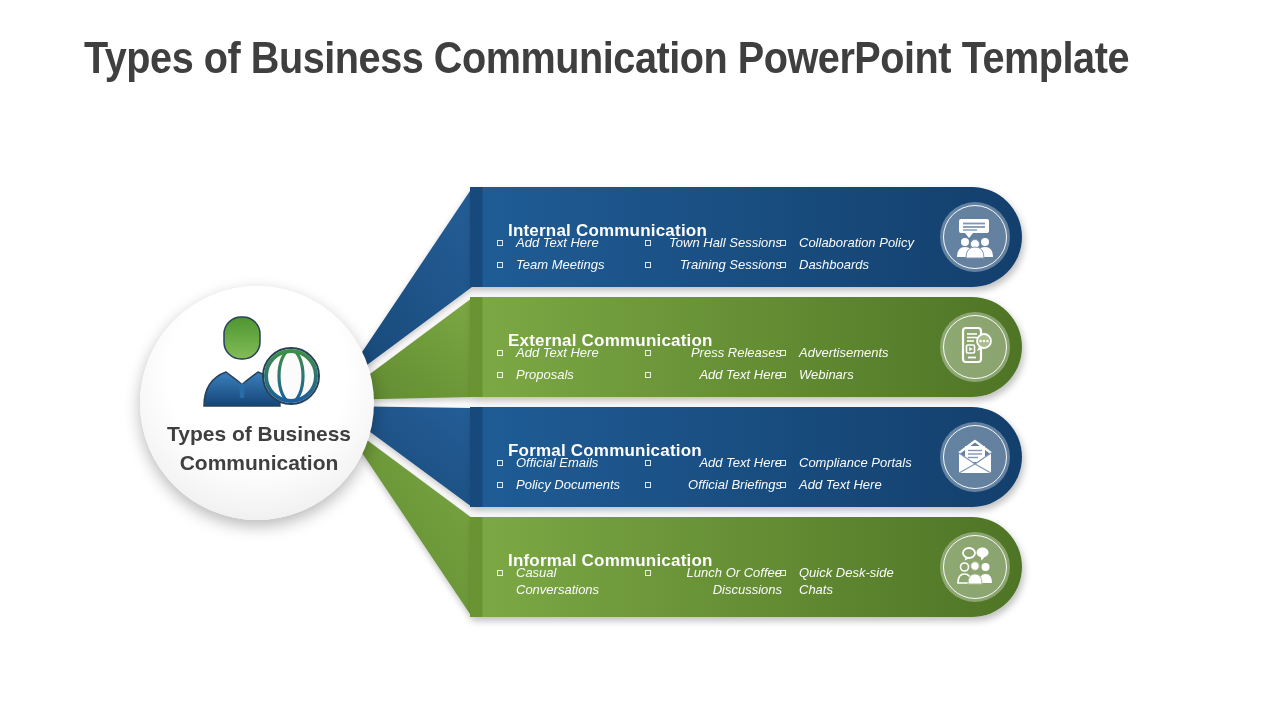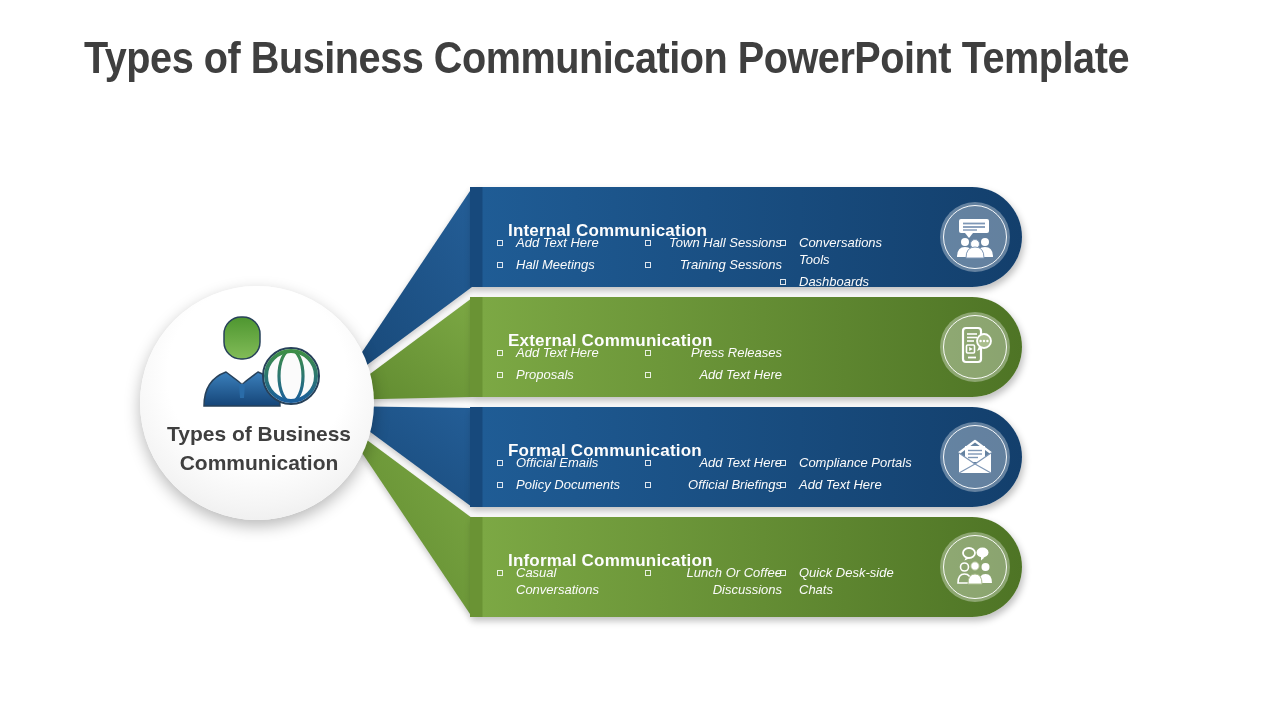--- a/index.html
+++ b/index.html
@@ -97,28 +97,28 @@
     <polygon points="472,298 472,397 335,400" fill="url(#tg-green)"></polygon>
     <polygon points="472,408 472,507 335,406" fill="url(#tg-blue)"></polygon>
     <polygon points="472,518 472,617 340,420" fill="url(#tg-green)"></polygon>
   </svg>
 
   <section class="banner blue" style="top:187px">
     <h2 class="b-title">Internal Communication</h2>
     <div class="cols">
       <ul class="col c1">
         <li><span class="sq"></span><span>Add Text Here</span></li>
-        <li><span class="sq"></span><span>Hall Meetings</span></li>
+        <li><span class="sq"></span><span>Team Meetings</span></li>
       </ul>
       <ul class="col c2">
         <li><span class="sq"></span><span>Town Hall Sessions</span></li>
         <li><span class="sq"></span><span>Training Sessions</span></li>
       </ul>
       <ul class="col c3">
-        <li><span class="sq"></span><span>Conversations Tools</span></li>
+        <li><span class="sq"></span><span>Collaboration Policy</span></li>
         <li><span class="sq"></span><span>Dashboards</span></li>
       </ul>
     </div>
     <div class="badge">
       <svg viewBox="0 0 48 48">
         <rect x="8" y="6" width="30" height="14" rx="2" fill="#fff"></rect>
         <line x1="12" y1="10.5" x2="34" y2="10.5" stroke="#7E97B6" stroke-width="1.8"></line>
         <line x1="12" y1="14" x2="34" y2="14" stroke="#7E97B6" stroke-width="1.8"></line>
         <line x1="12" y1="17" x2="26" y2="17" stroke="#7E97B6" stroke-width="1.4"></line>
         <path d="M14,20 l4,5 l4,-5 z" fill="#fff"></path>
@@ -135,20 +135,24 @@
   <section class="banner green" style="top:297px">
     <h2 class="b-title">External Communication</h2>
     <div class="cols">
       <ul class="col c1">
         <li><span class="sq"></span><span>Add Text Here</span></li>
         <li><span class="sq"></span><span>Proposals</span></li>
       </ul>
       <ul class="col c2">
         <li><span class="sq"></span><span>Press Releases</span></li>
         <li><span class="sq"></span><span>Add Text Here</span></li>
+      </ul>
+      <ul class="col c3">
+        <li><span class="sq"></span><span>Advertisements</span></li>
+        <li><span class="sq"></span><span>Webinars</span></li>
       </ul>
     </div>
     <div class="badge">
       <svg viewBox="0 0 48 48">
         <rect x="12" y="5" width="18" height="34" rx="3" fill="none" stroke="#fff" stroke-width="2.2"></rect>
         <line x1="16" y1="11" x2="26" y2="11" stroke="#fff" stroke-width="1.6"></line>
         <line x1="16" y1="14.5" x2="26" y2="14.5" stroke="#fff" stroke-width="1.6"></line>
         <line x1="16" y1="18" x2="23" y2="18" stroke="#fff" stroke-width="1.6"></line>
         <rect x="15.5" y="22" width="8" height="8" rx="1" fill="none" stroke="#fff" stroke-width="1.6"></rect>
         <path d="M18.2,24 l3.6,2 l-3.6,2 z" fill="#fff"></path>

